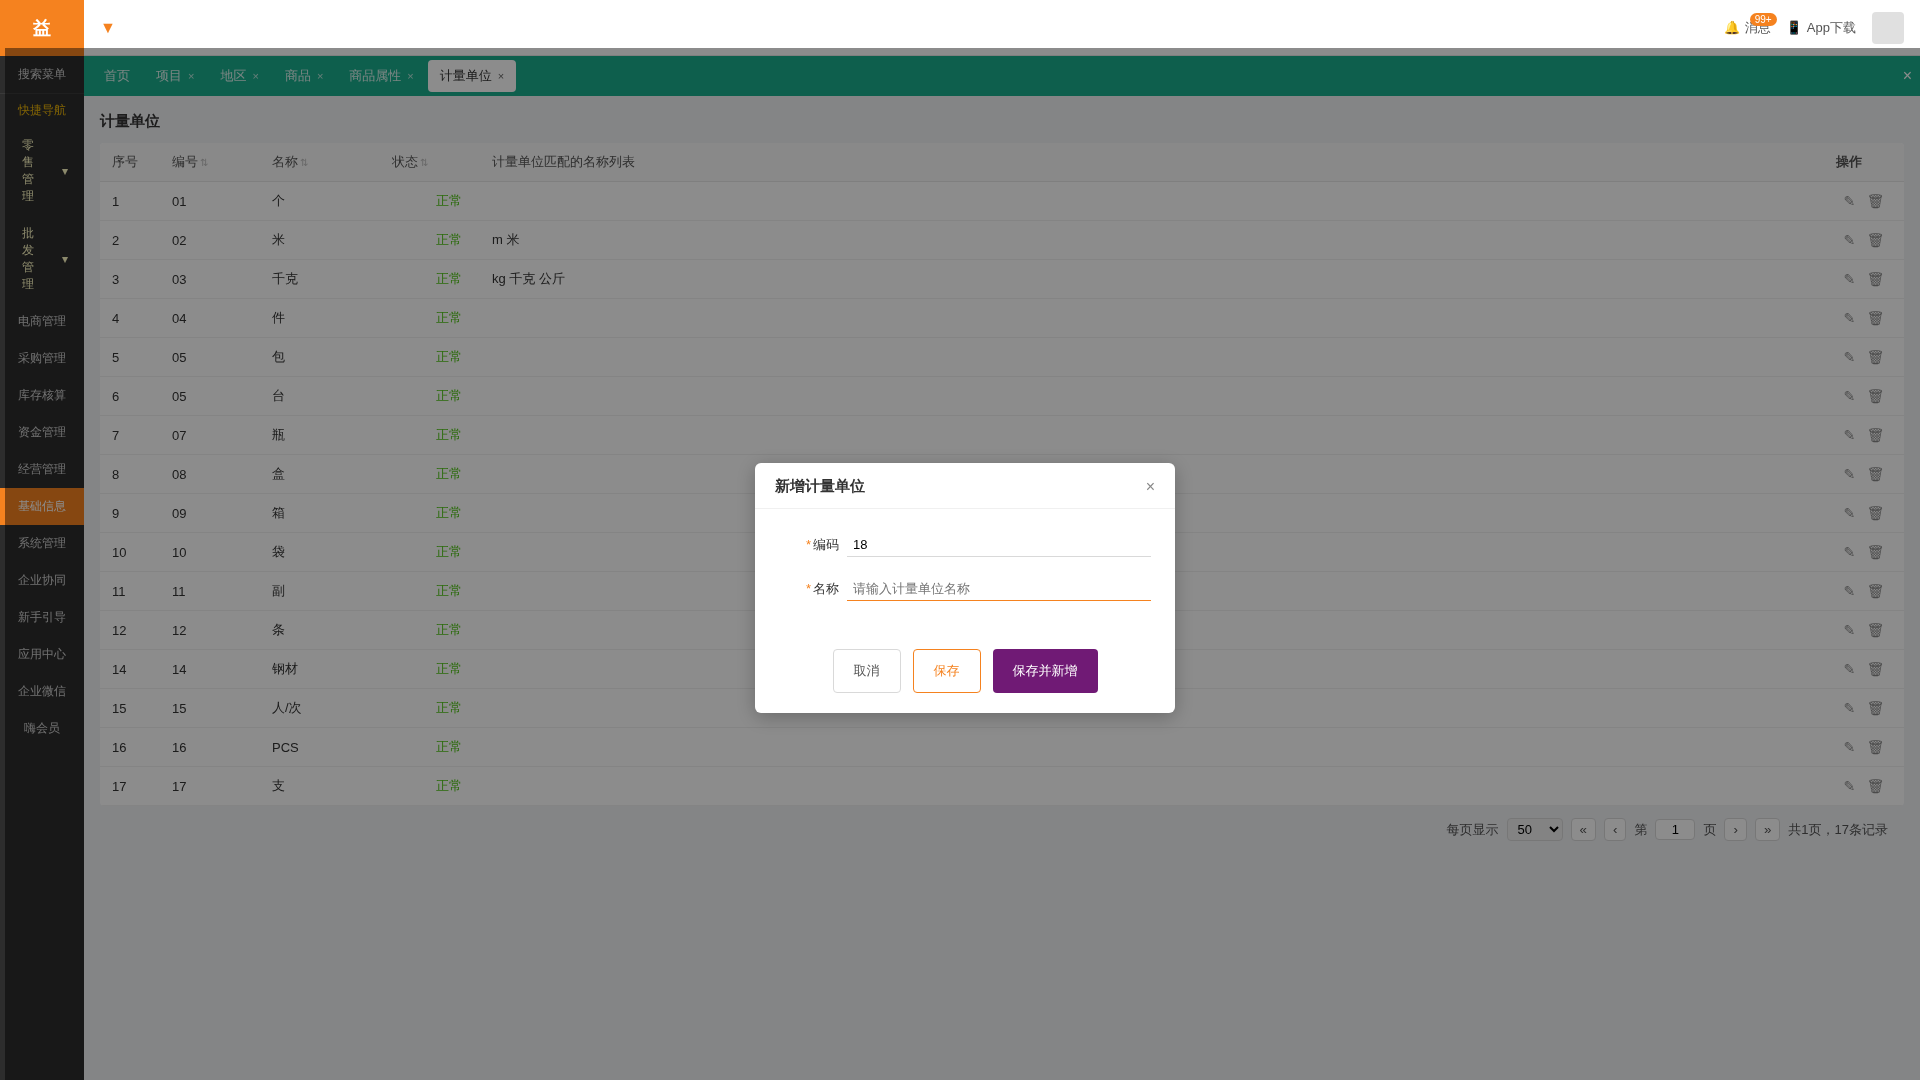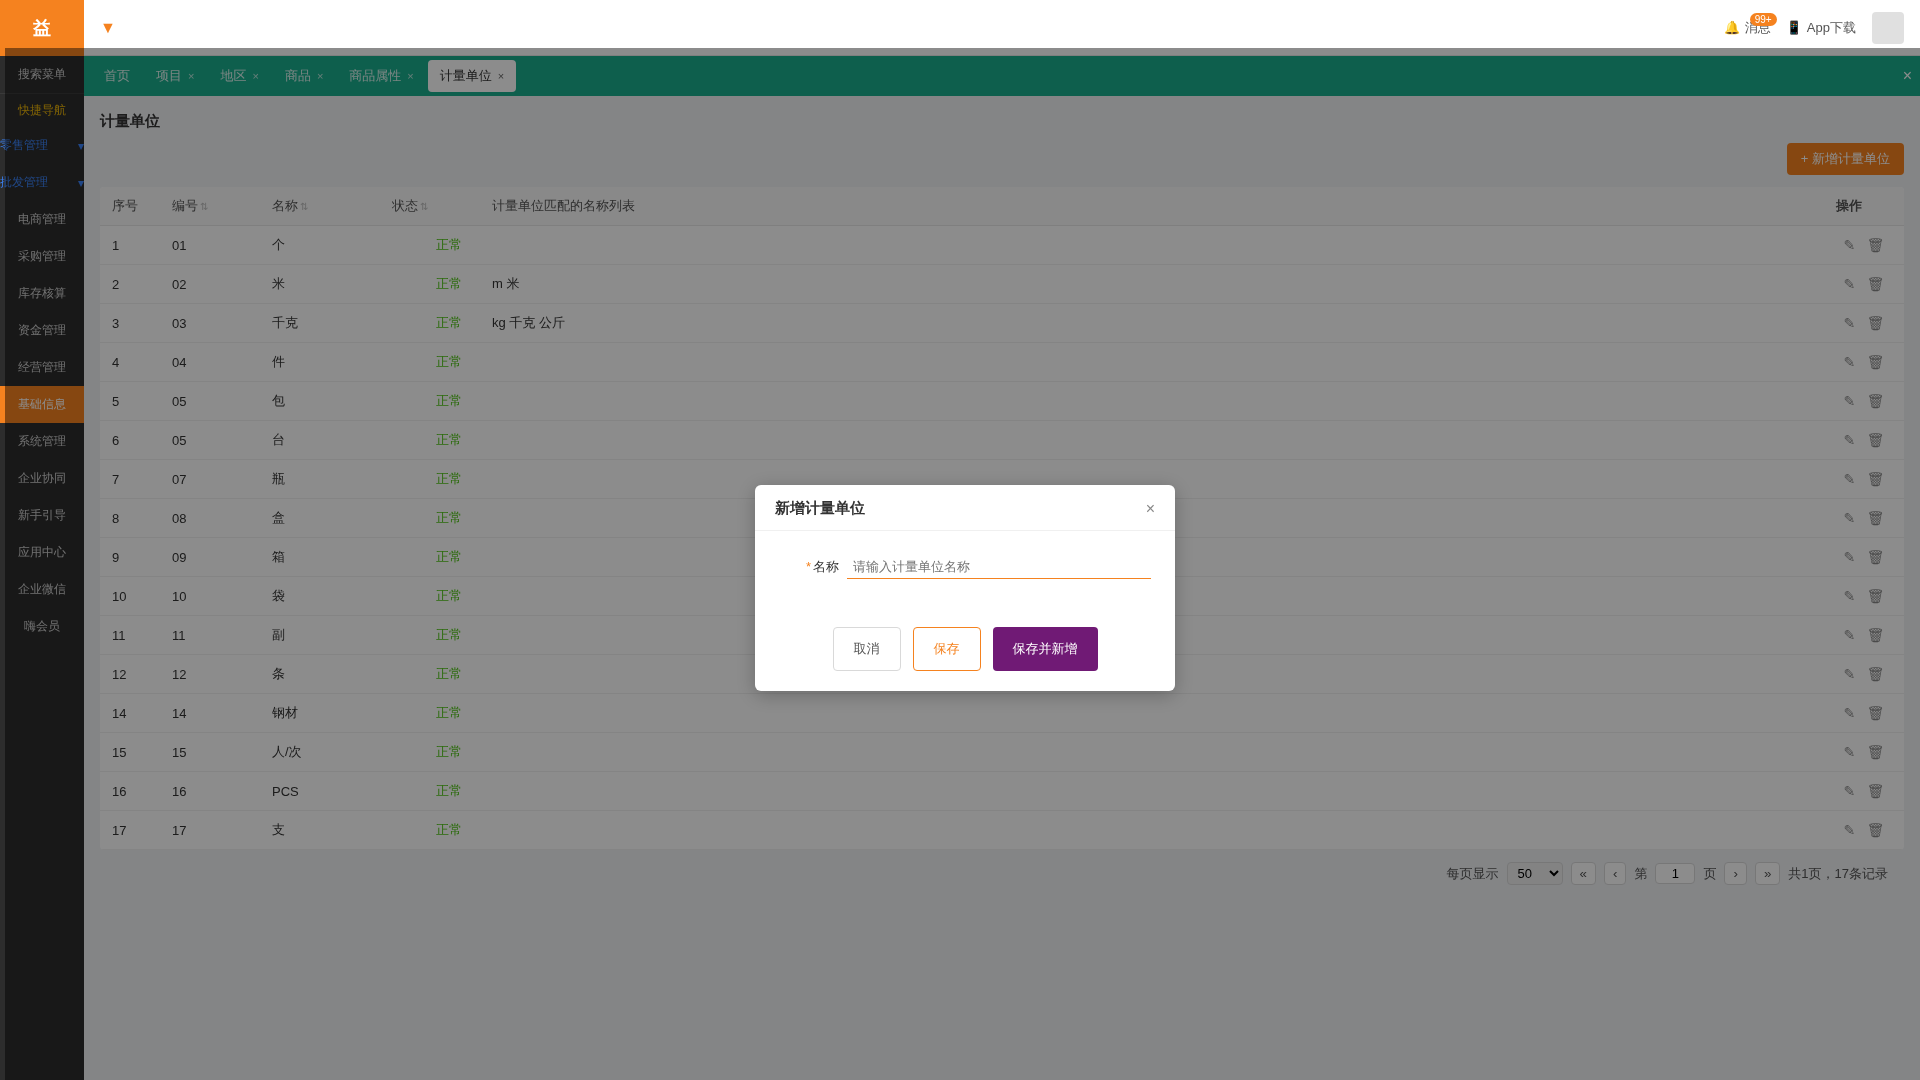--- a/index.html
+++ b/index.html
@@ -6,21 +6,21 @@
     body { font-family: 'Microsoft YaHei', '微软雅黑', sans-serif; font-size: 13px; background: #f0f2f5; display: flex; height: 1080px; width: 1920px; overflow: hidden; }
 
     
     .sidebar { width: 84px; background: #2d2d2d; display: flex; flex-direction: column; align-items: center; padding-top: 0; flex-shrink: 0; }
     .sidebar-logo { width: 84px; height: 56px; background: #f5821f; display: flex; align-items: center; justify-content: center; flex-shrink: 0; }
     .sidebar-logo-text { color: white; font-size: 18px; font-weight: bold; }
     .sidebar-search { width: 100%; padding: 10px 8px; color: #ccc; font-size: 12px; text-align: center; cursor: pointer; border-bottom: 1px solid #3a3a3a; }
     .sidebar-nav { width: 100%; padding: 8px 4px; color: #eab308; font-size: 12px; text-align: center; cursor: pointer; }
     .sidebar-item { width: 100%; padding: 10px 4px; color: #ccc; font-size: 12px; text-align: center; cursor: pointer; display: flex; flex-direction: column; align-items: center; gap: 2px; }
     .sidebar-item.active { background: #f5821f; color: white; }
-    .sidebar-item-with-arrow { display: flex; justify-content: space-between; align-items: center; padding: 10px 0; color: #3b82f6; font-size: 12px; cursor: pointer; width: 100%; gap: 28px; }
+    .sidebar-item-with-arrow { display: flex; justify-content: space-between; align-items: center; padding: 10px 22px; color: #fef9c3; font-size: 12px; cursor: pointer; width: 100%; gap: 28px; }
 
     
     .main-area { flex: 1; display: flex; flex-direction: column; overflow: hidden; }
 
     
     .topbar { height: 56px; background: white; display: flex; align-items: center; justify-content: space-between; padding: 0 16px; border-bottom: 1px solid #e8e8e8; flex-shrink: 0; }
     .topbar-left { display: flex; align-items: center; gap: 12px; }
     .topbar-right { display: flex; align-items: center; gap: 16px; }
     .topbar-icon-btn { display: flex; align-items: center; gap: 4px; font-size: 13px; color: #555; cursor: pointer; position: relative; }
     .badge { background: #f5821f; color: white; border-radius: 8px; padding: 1px 5px; font-size: 10px; position: absolute; top: -6px; right: -6px; }
@@ -181,23 +181,20 @@
     </div>
     <div class="tab active">
       <span>计量单位</span>
       <span class="tab-close">×</span>
     </div>
     <span class="tabbar-close">×</span>
   </div>
 
   <div class="content">
     <div class="page-title">计量单位</div>
-    <div class="toolbar">
-      <button class="btn-add">+ 新增计量单位</button>
-    </div>
     <div class="table-wrap">
       <table>
         <thead>
           <tr>
             <th class="col-seq">序号</th>
             <th class="col-code"><span>编号</span><span class="sort-icon">⇅</span></th>
             <th class="col-name"><span>名称</span><span class="sort-icon">⇅</span></th>
             <th class="col-status"><span>状态</span><span class="sort-icon">⇅</span></th>
             <th class="col-match">计量单位匹配的名称列表</th>
             <th class="col-op">操作</th>
@@ -406,20 +403,26 @@
 
 <div class="overlay">
   <div class="modal">
     <div class="modal-header">
       <span class="modal-title">新增计量单位</span>
       <button class="modal-close">×</button>
     </div>
     <div class="modal-body">
       <div class="form-row">
         <span class="form-label">
+          <span class="required">*</span><span>编码</span>
+        </span>
+        <input class="form-input" type="text" value="18" style="">
+      </div>
+      <div class="form-row">
+        <span class="form-label">
           <span class="required">*</span><span>名称</span>
         </span>
         <input class="form-input active-border" type="text" placeholder="请输入计量单位名称" style="">
       </div>
     </div>
     <div class="modal-footer">
       <button class="btn-cancel">取消</button>
       <button class="btn-save">保存</button>
       <button class="btn-save-new">保存并新增</button>
     </div>

